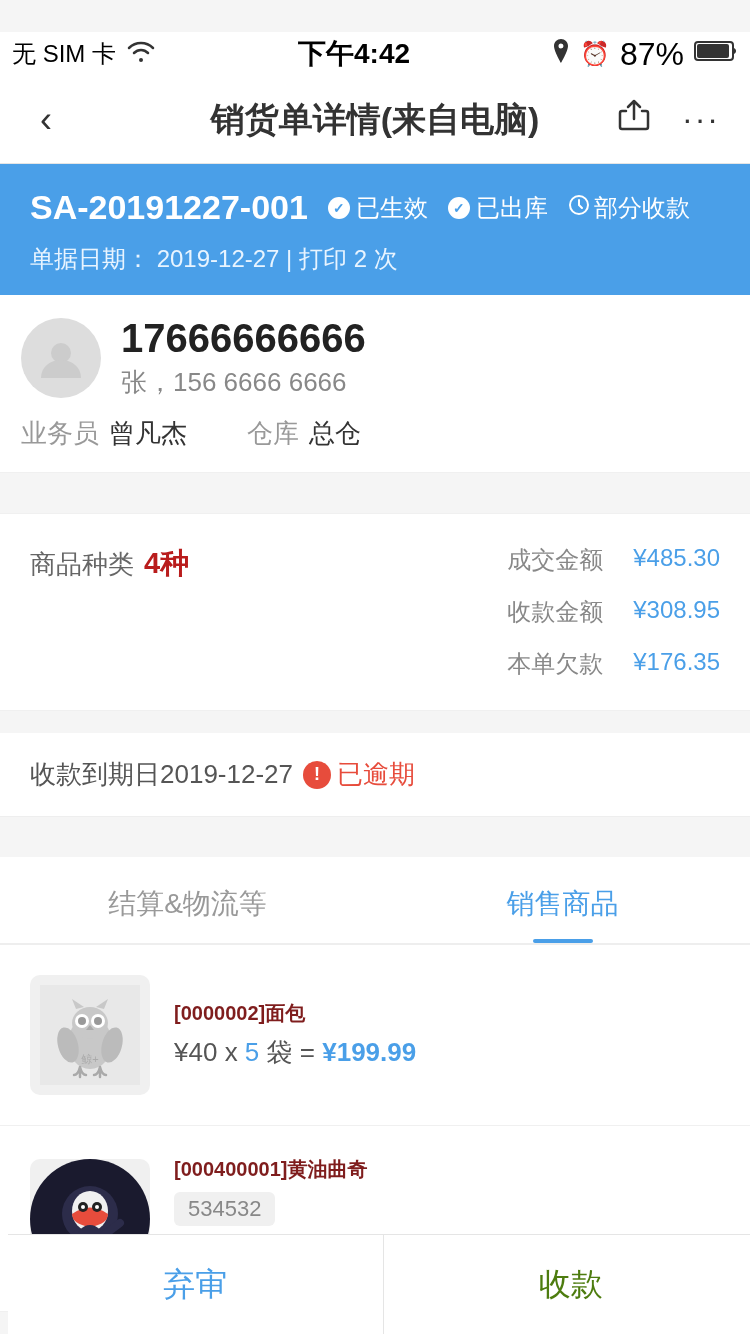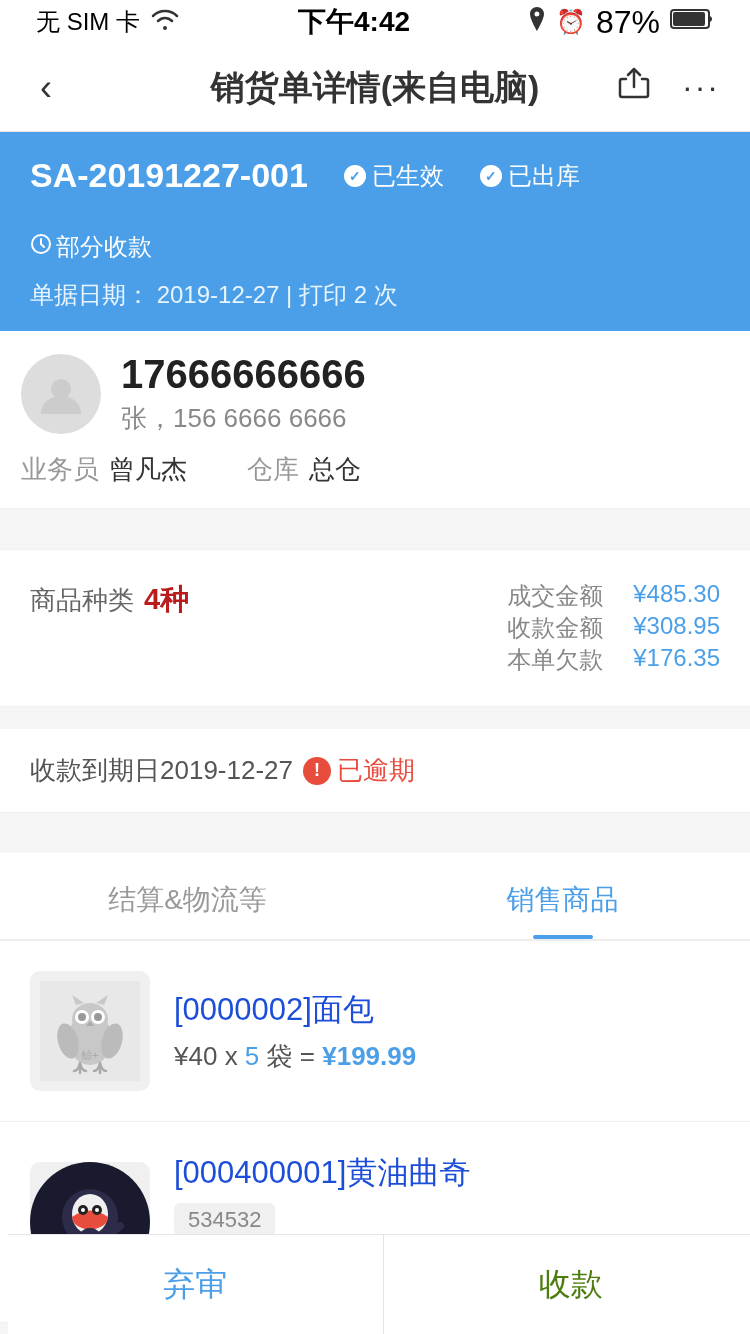--- a/index.html
+++ b/index.html
@@ -13,23 +13,24 @@
       font-size: 28px;
     }
 
     
     .status-bar {
       background: #fff;
       height: 44px;
       display: flex;
       align-items: center;
       justify-content: space-between;
-      padding: 0 36px;
+      padding: 0 12px;
       font-size: 24px;
       font-weight: 500;
+      margin-top: 32px;
     }
     .status-bar-left {
       display: flex;
       align-items: center;
       gap: 10px;
     }
     .status-bar-right {
       display: flex;
       align-items: center;
       gap: 10px;
@@ -72,21 +73,21 @@
     }
 
     
     .order-banner {
       background: #4a9fe8;
       padding: 24px 30px 20px;
     }
     .order-banner-top {
       display: flex;
       align-items: center;
-      gap: 36px;
+      gap: 20px;
       margin-bottom: 16px;
       flex-wrap: wrap;
     }
     .order-id {
       font-size: 34px;
       font-weight: bold;
       color: #fff;
     }
     .status-badge {
       display: flex;
@@ -194,21 +195,21 @@
     }
     .summary-left .count {
       font-size: 29px;
       color: #b91c1c;
       font-weight: 600;
     }
     .summary-right {
       display: flex;
       flex-direction: column;
       align-items: flex-end;
-      gap: 0;
+      gap: 20px;
     }
     .summary-item {
       display: flex;
       justify-content: space-between;
       gap: 30px;
       font-size: 24px;
     }
     .summary-item .label {
       color: #888;
     }
@@ -303,23 +304,23 @@
       flex-shrink: 0;
       overflow: hidden;
       display: flex;
       align-items: center;
       justify-content: center;
     }
     .product-info {
       flex: 1;
     }
     .product-name {
-      font-size: 31px;
-      color: #1d4ed8;
-      font-weight: 400;
+      font-size: 20px;
+      color: #7f1d1d;
+      font-weight: 700;
       margin-bottom: 8px;
     }
     .product-sku-badge {
       display: inline-block;
       background: #f0f0f0;
       color: #888;
       font-size: 22px;
       padding: 4px 14px;
       border-radius: 6px;
       margin-bottom: 10px;

